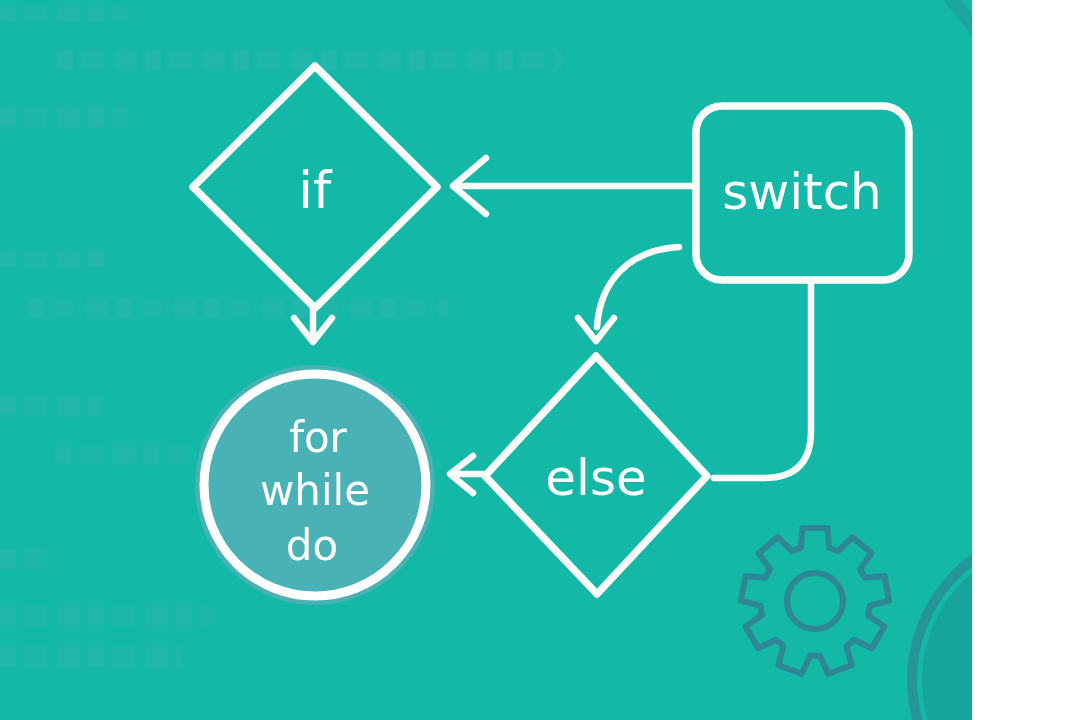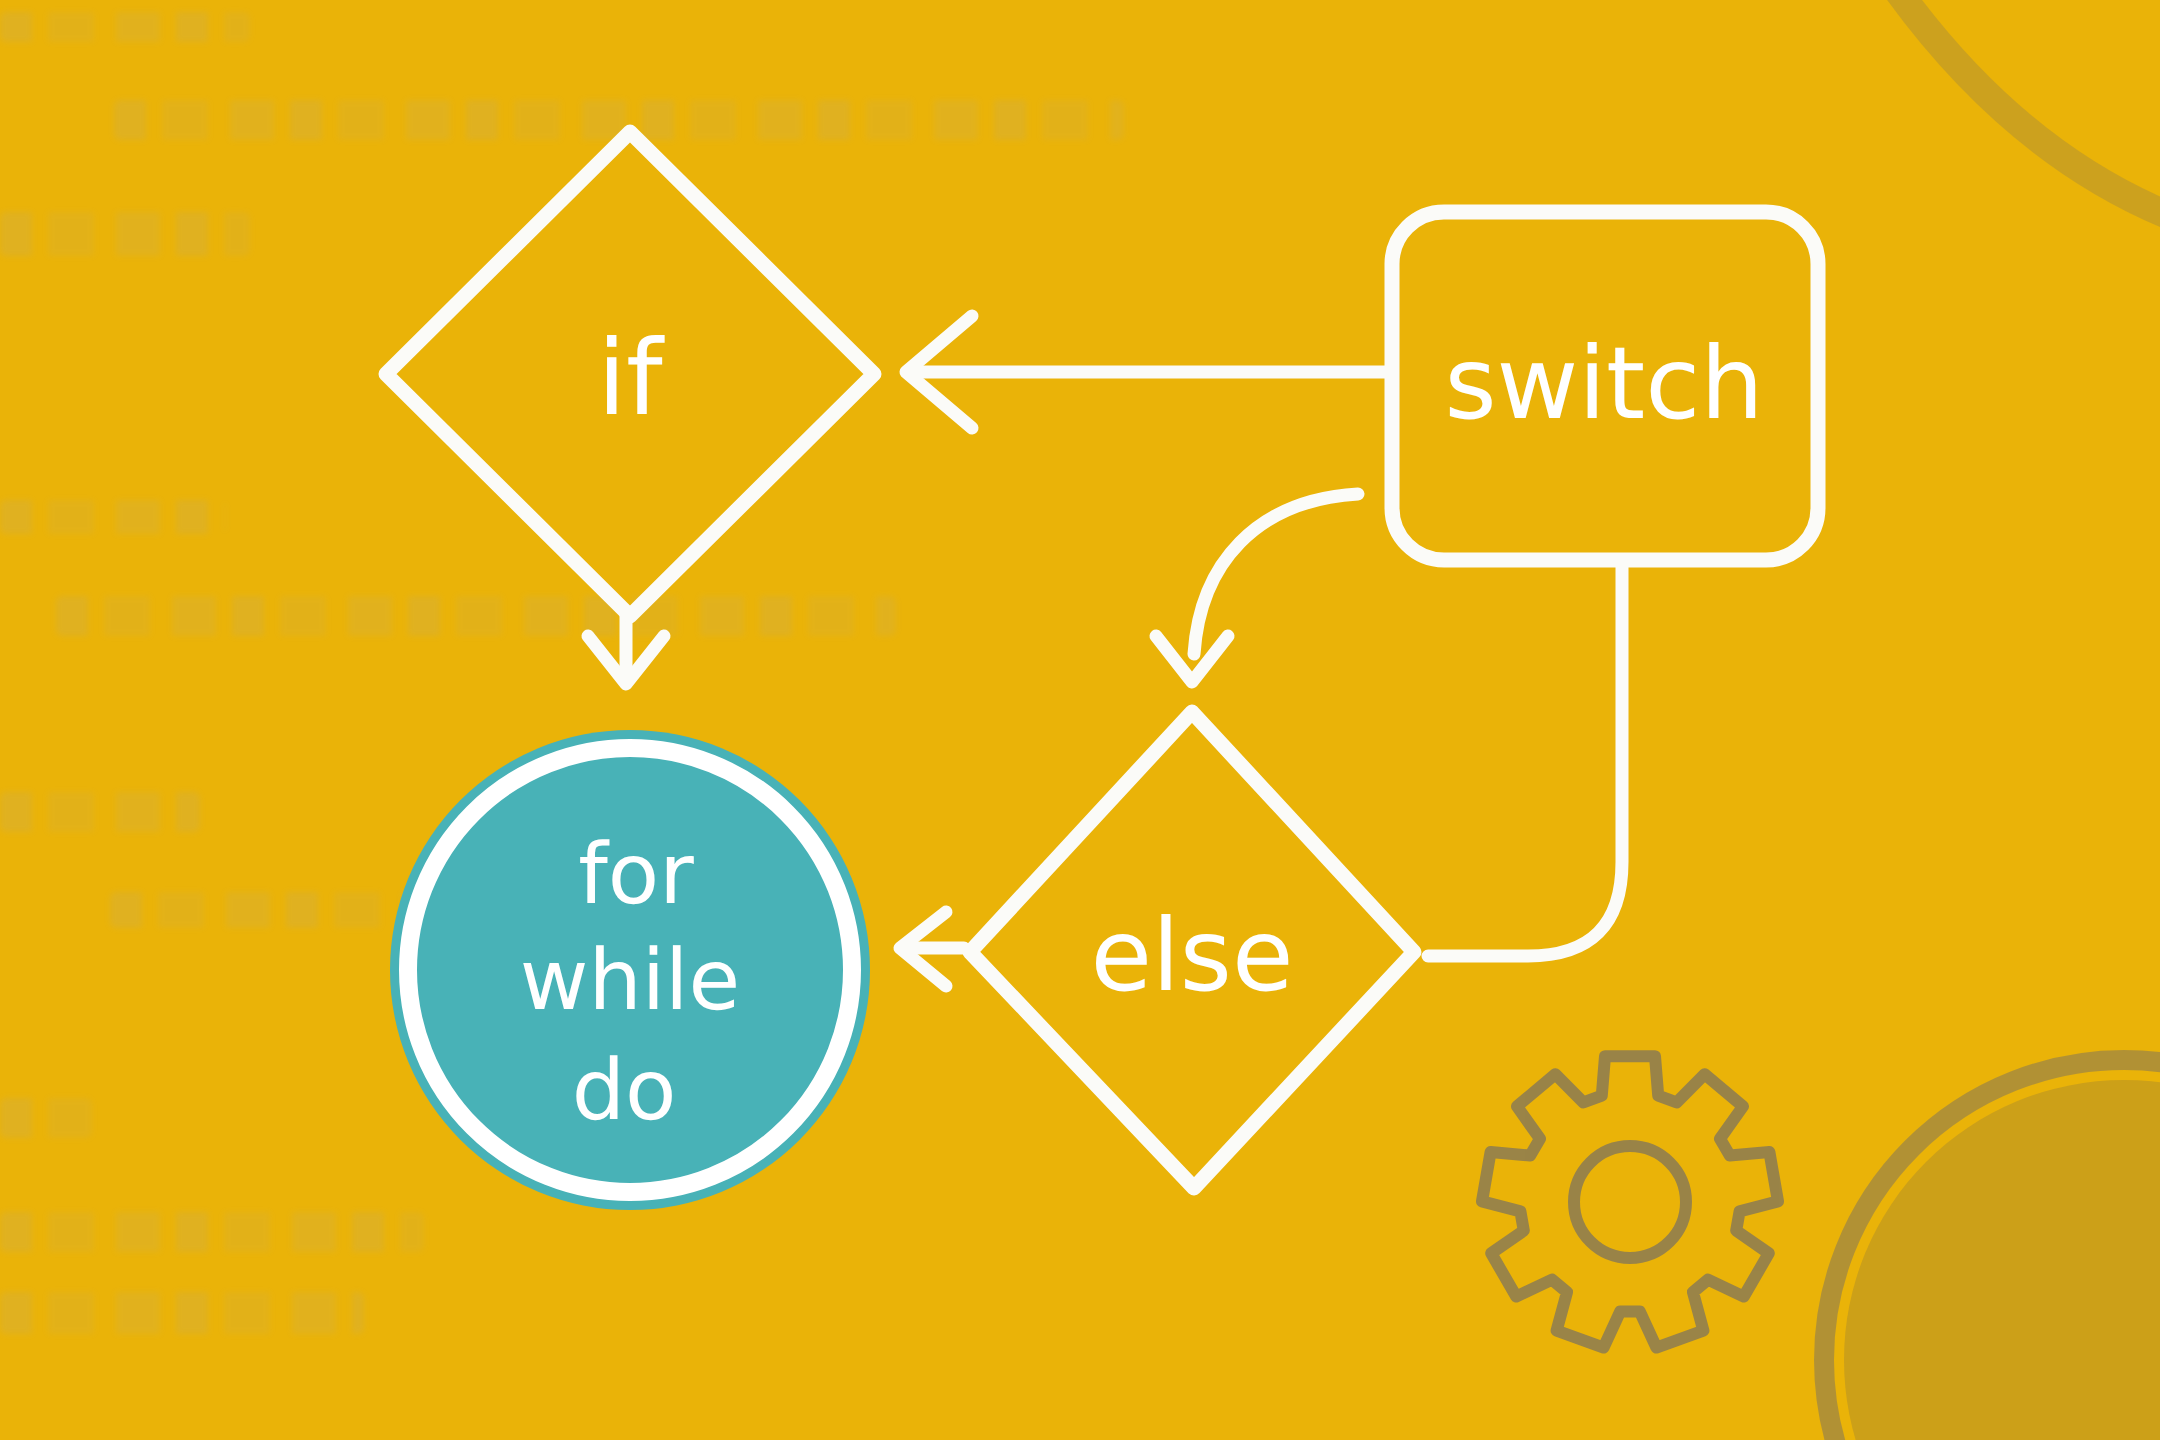--- a/index.html
+++ b/index.html
@@ -1,20 +1,20 @@
 <!DOCTYPE html>
 <html><head>
 <meta charset="utf-8">
 <title>Flowchart</title>
 <style>
   html,body{margin:0;padding:0;}
   .canvas{
     position:relative;
-    width:1080px;height:720px;
-    background:#eab308;
+    width:972px;height:720px;
+    background:#14b8a6;
     overflow:hidden;
     font-family:"DejaVu Sans", sans-serif;
   }
   
   .ftext{
     position:absolute;
     background-image:repeating-linear-gradient(90deg,
       rgba(150,165,215,.22) 0 16px, rgba(150,165,215,0) 16px 24px,
       rgba(150,165,215,.15) 24px 47px, rgba(150,165,215,0) 47px 58px,
       rgba(150,165,215,.19) 58px 80px, rgba(150,165,215,0) 80px 88px);

